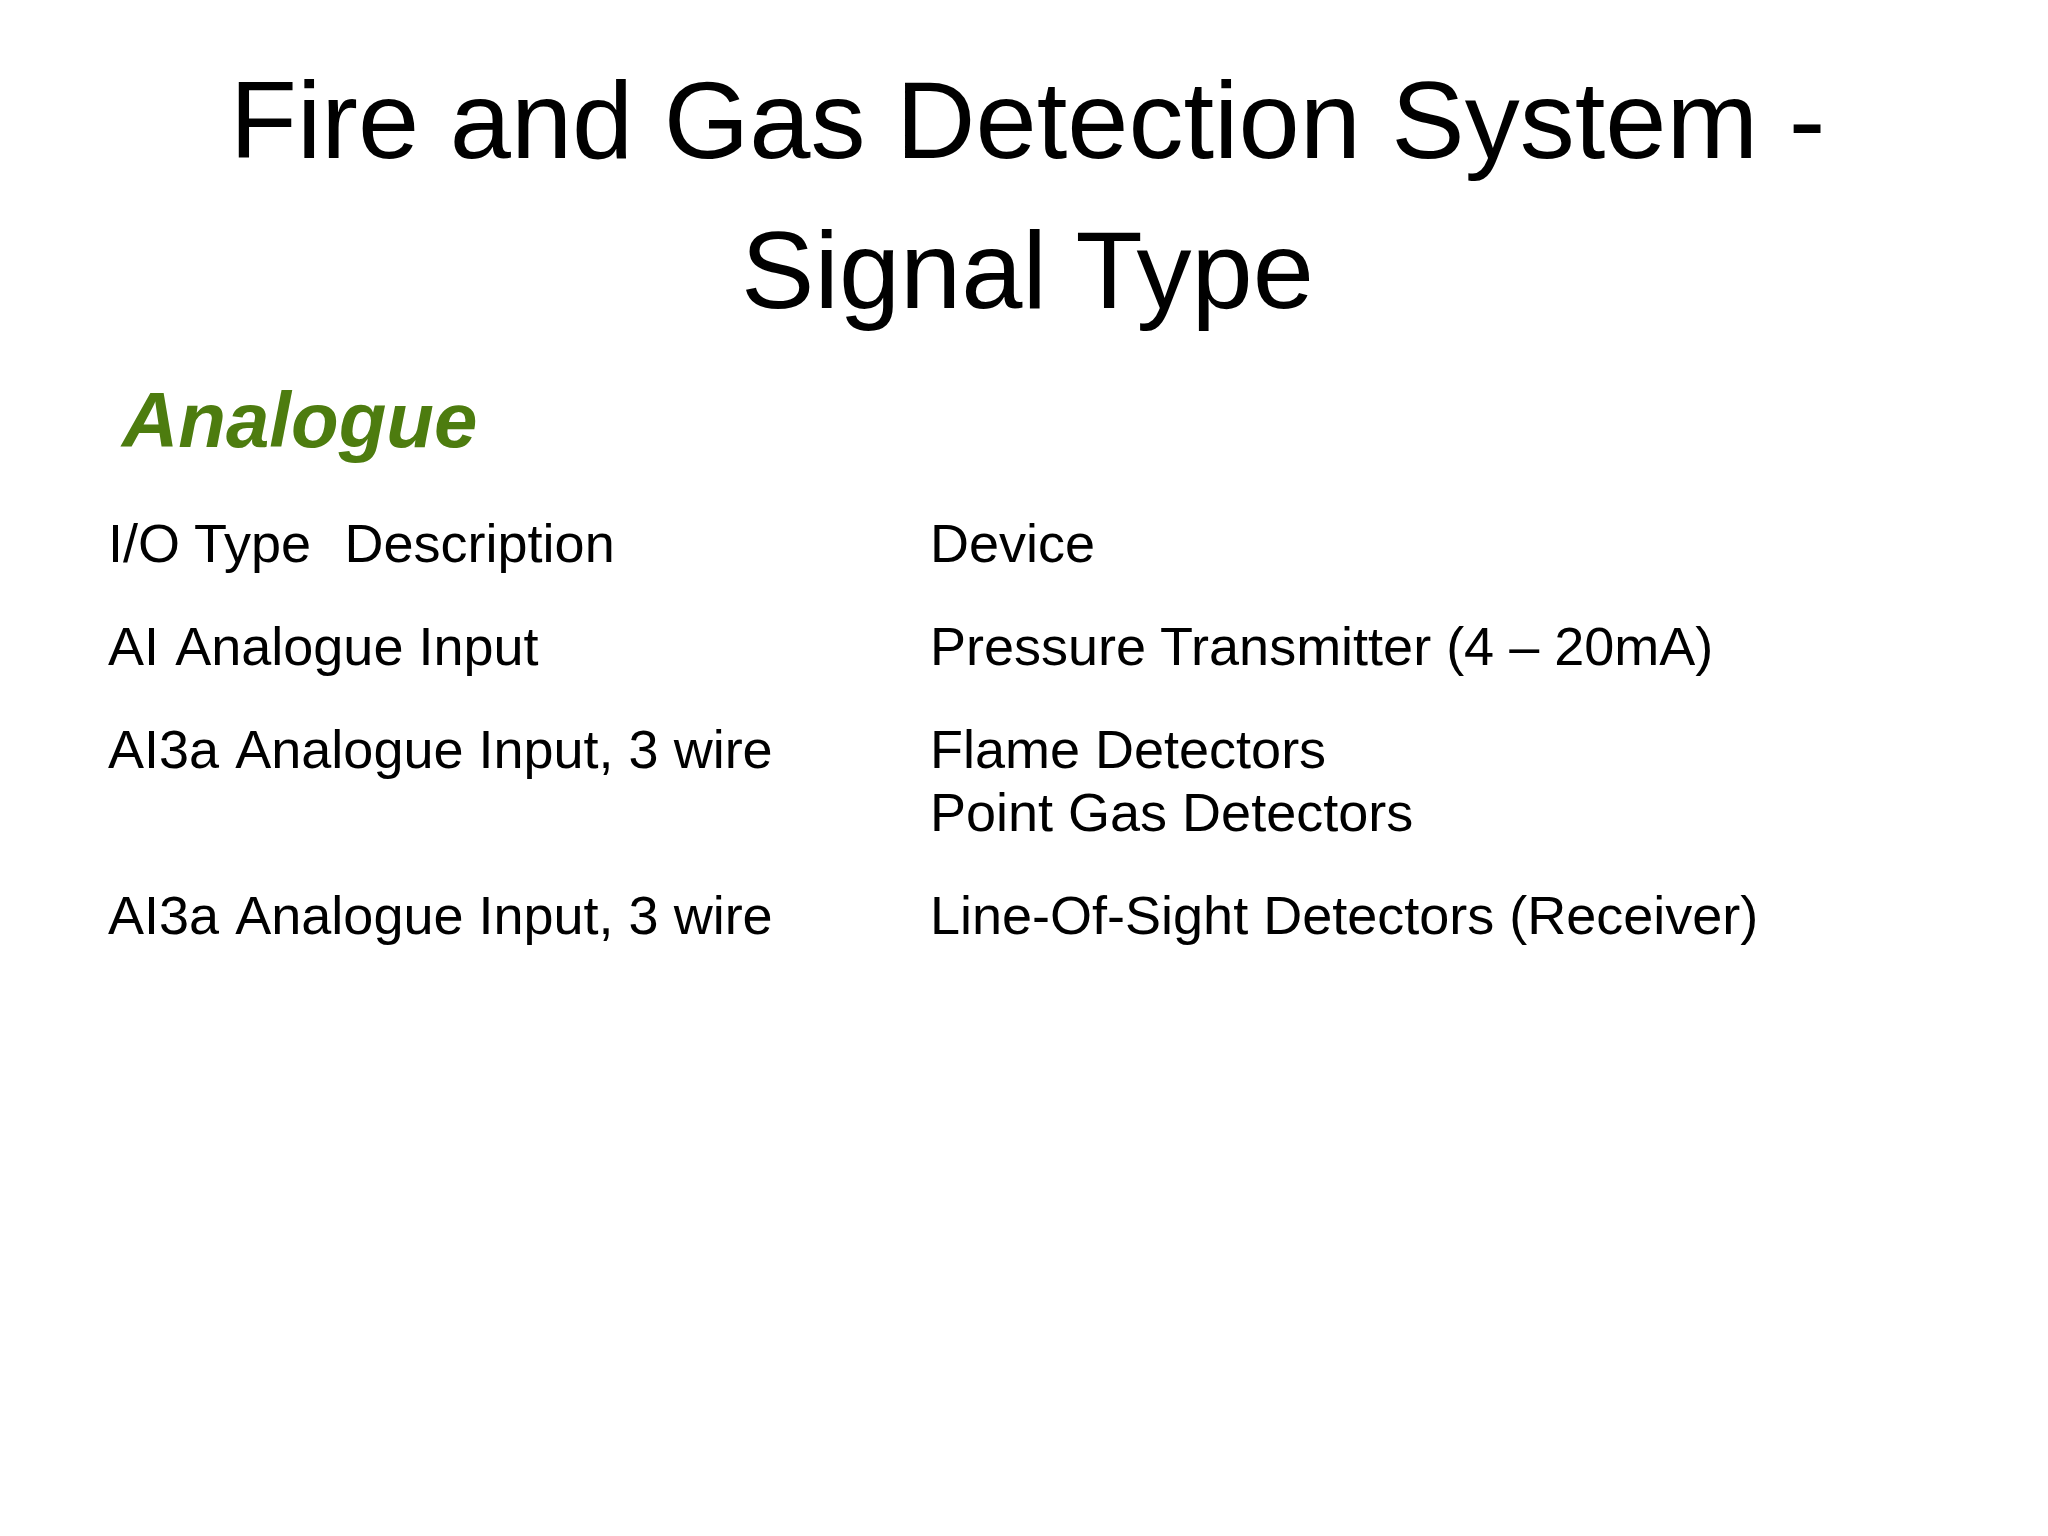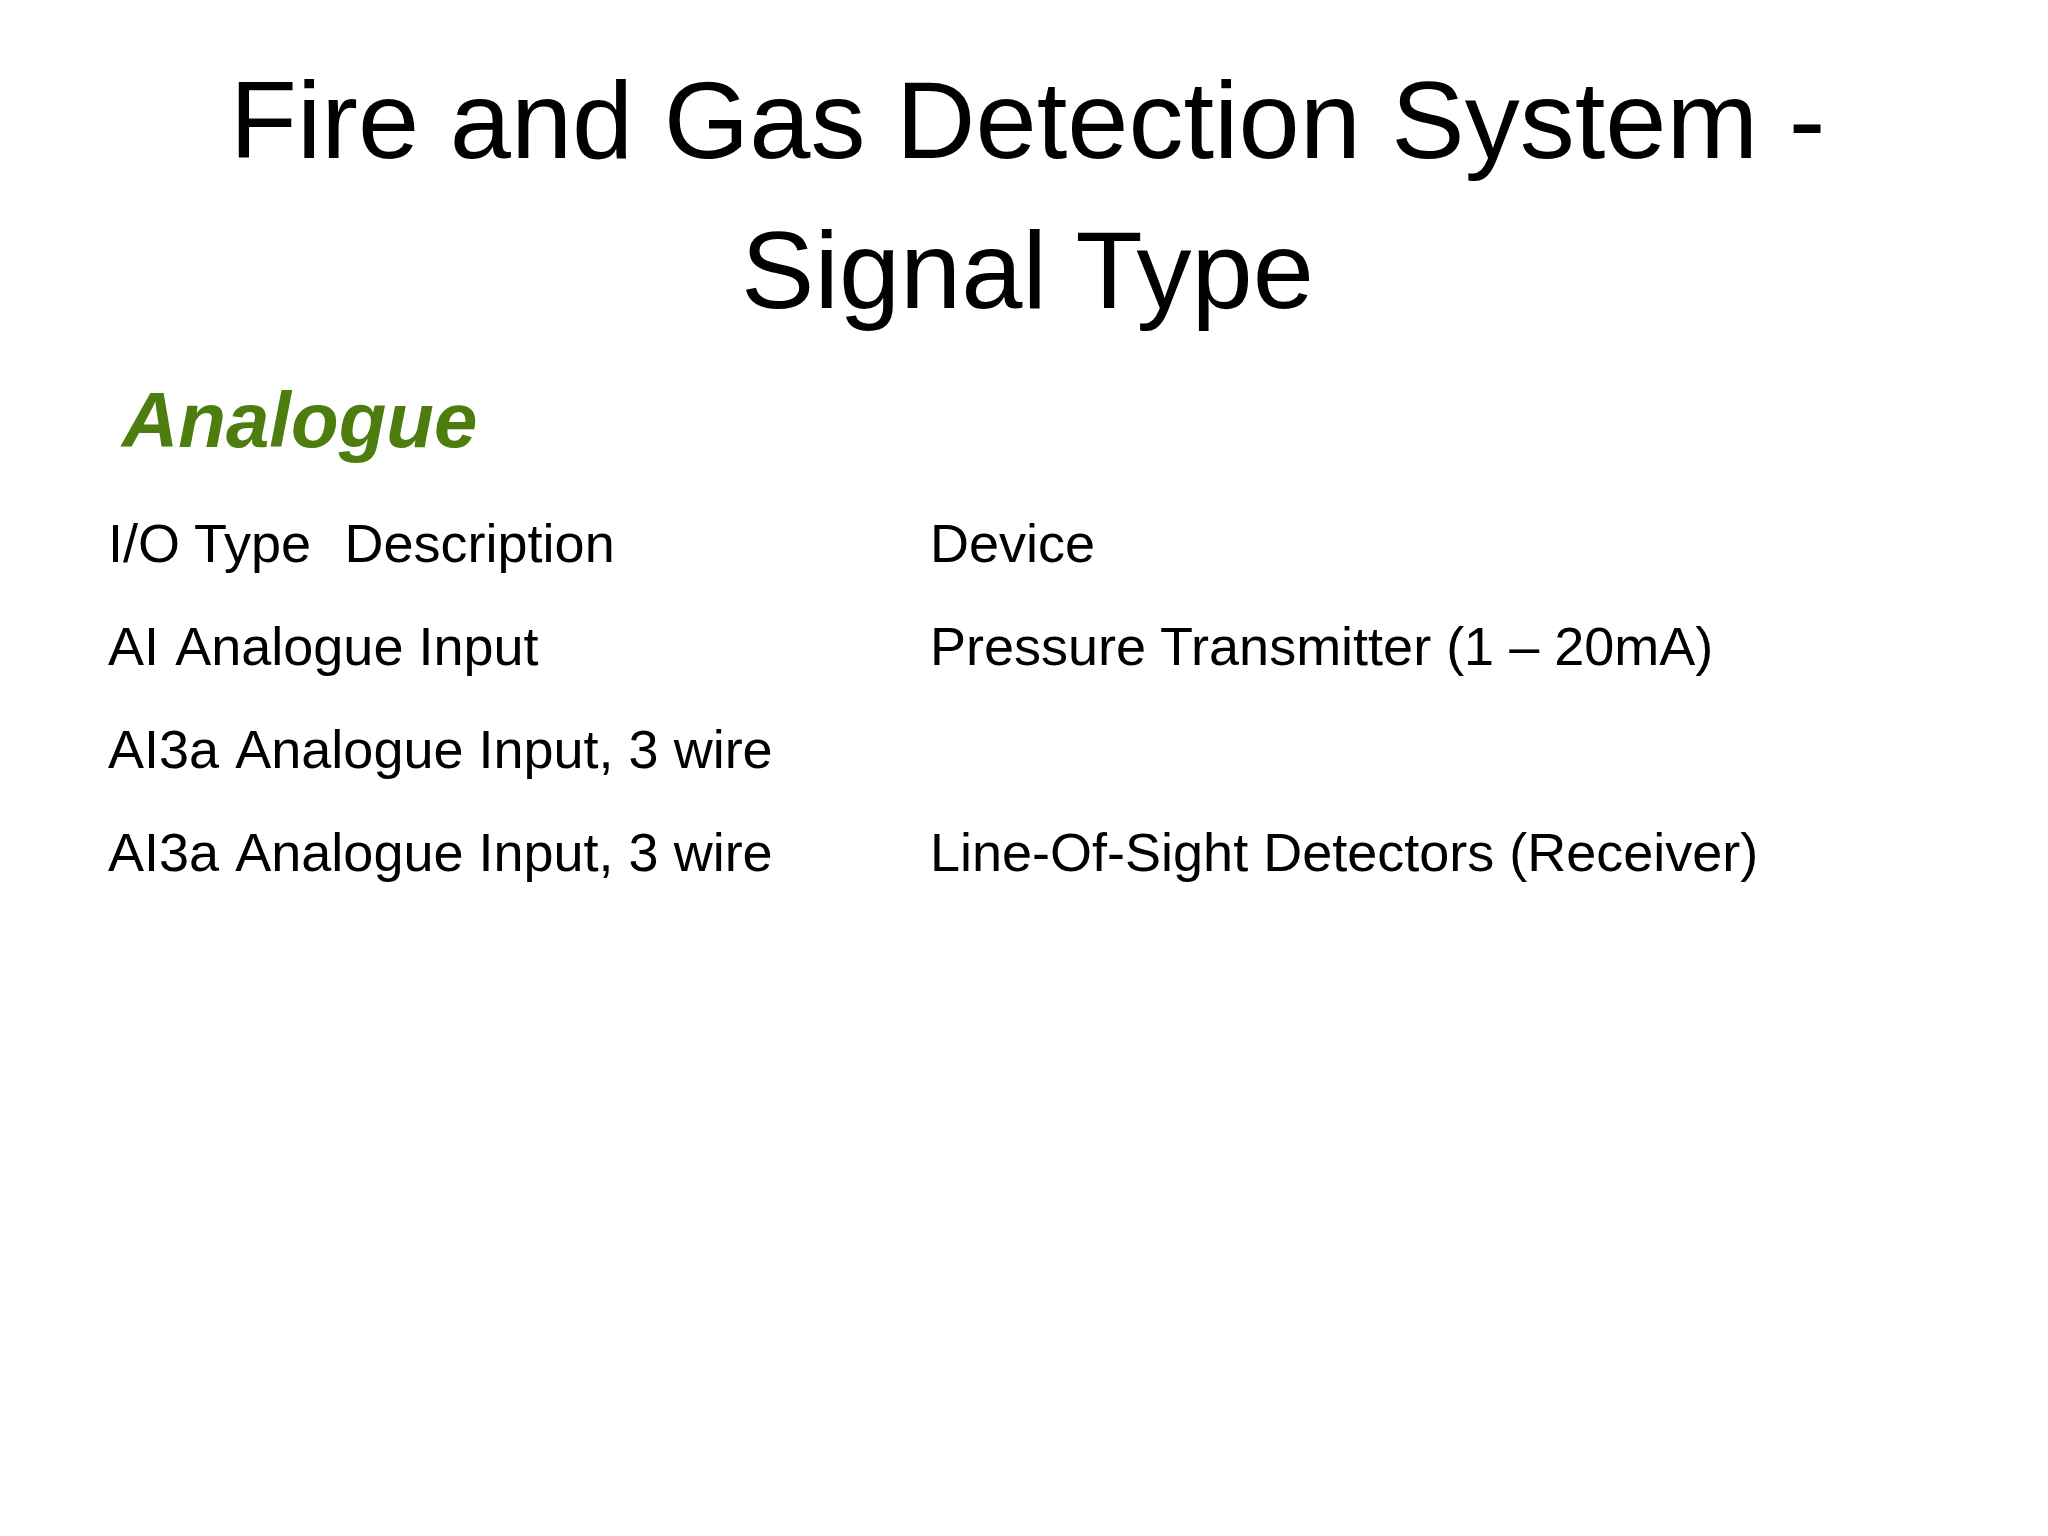--- a/index.html
+++ b/index.html
@@ -89,27 +89,31 @@
       <div class="device-cell">
         <div>Device</div>
       </div>
     </div>
 
     <div class="t-row body-row">
       <div class="left-cell">
         <span>AI</span><span class="desc-gap-row">Analogue Input</span>
       </div>
       <div class="device-cell">
-        <div>Pressure Transmitter (1 – 20mA)</div>
+        <div>Pressure Transmitter (4 – 20mA)</div>
       </div>
     </div>
 
     <div class="t-row body-row">
       <div class="left-cell">
         <span>AI3a</span><span class="desc-gap-row">Analogue Input, 3 wire</span>
+      </div>
+      <div class="device-cell">
+        <div>Flame Detectors</div>
+        <div>Point Gas Detectors</div>
       </div>
     </div>
 
     <div class="t-row body-row">
       <div class="left-cell">
         <span>AI3a</span><span class="desc-gap-row">Analogue Input, 3 wire</span>
       </div>
       <div class="device-cell">
         <div>Line-Of-Sight Detectors (Receiver)</div>
       </div>

